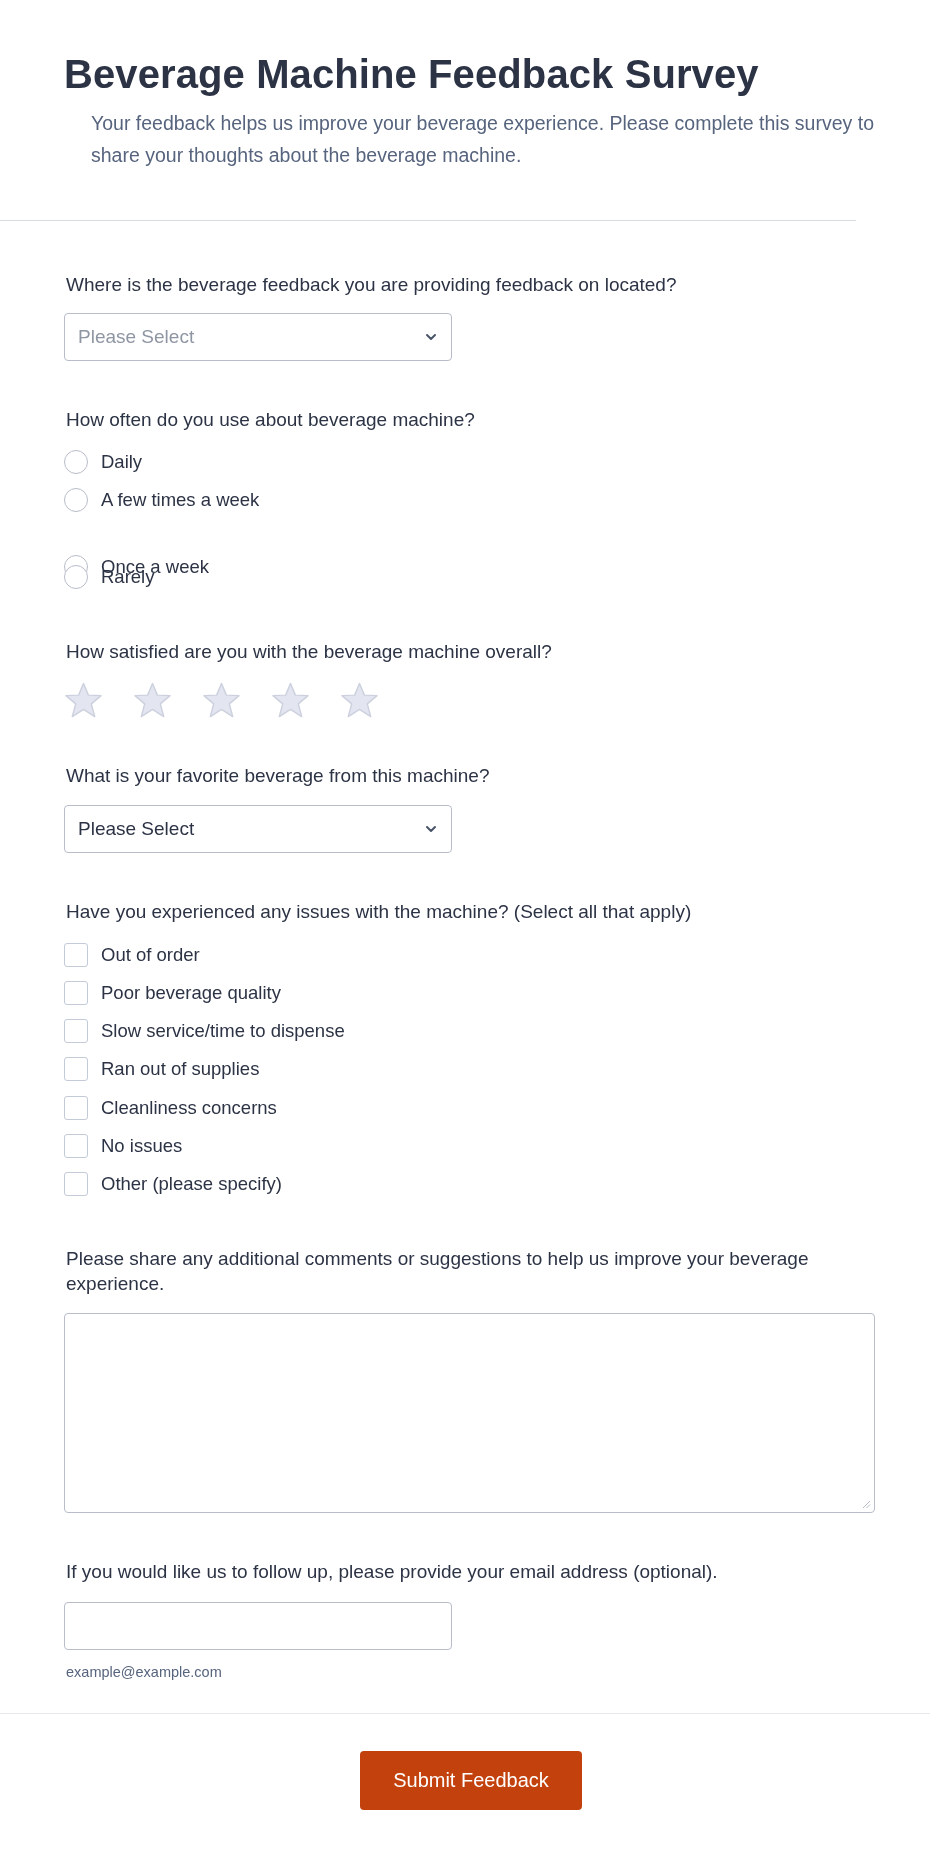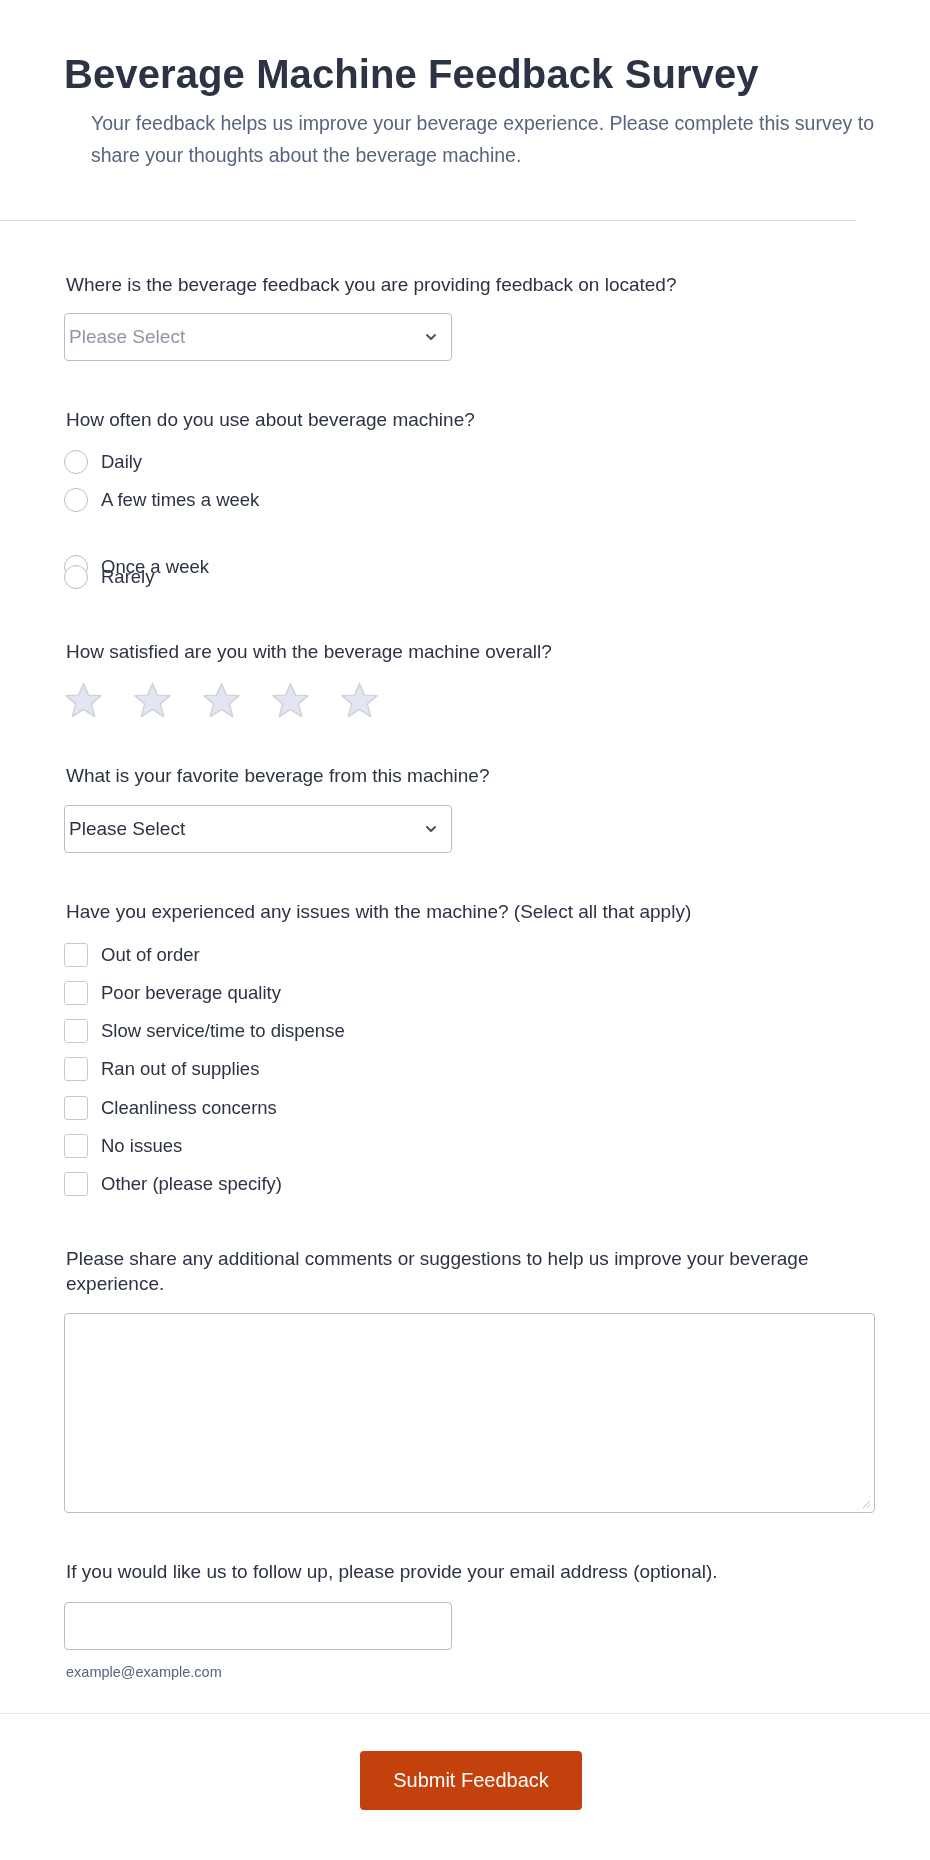--- a/index.html
+++ b/index.html
@@ -6,21 +6,21 @@
   html, body { width: 930px; height: 1860px; background: #ffffff; overflow: hidden; }
   body { font-family: "Liberation Sans", "DejaVu Sans", sans-serif; color: #2c3345; position: relative; }
 
   .header { position: absolute; left: 0; top: 0; width: 856px; height: 221px; border-bottom: 1px solid #d8dae4; }
   .title { position: absolute; left: 64px; top: 52px; font-size: 40px; font-weight: bold; color: #2c3345; letter-spacing: 0.1px; white-space: nowrap; }
   .subtitle { position: absolute; left: 64px; top: 107px; width: 800px; font-size: 19.5px; line-height: 32px; color: #57647e; margin-left: 27px; }
 
   .q-label { position: absolute; left: 66px; font-size: 19px; color: #2c3345; white-space: nowrap; line-height: 26px; }
   .q-label.wrap { white-space: normal; width: 780px; line-height: 25px; }
 
-  .select { position: absolute; left: 64px; width: 388px; height: 48px; border: 1px solid #b8bdc9; border-radius: 4px; background: #fff; display: flex; align-items: center; padding-left: 4px; font-size: 19px; cursor: pointer; }
+  .select { position: absolute; left: 64px; width: 388px; height: 48px; border: 1px solid #b8bdc9; border-radius: 4px; background: #fff; display: flex; align-items: center; padding-left: 13px; font-size: 19px; cursor: pointer; }
   .select .value.placeholder { color: #8f96a3; }
   .select .value { color: #2c3345; }
   .select .chev { position: absolute; right: 12px; top: 15px; width: 16px; height: 16px; }
 
   .opt { position: absolute; left: 64px; height: 26px; display: flex; align-items: center; cursor: pointer; }
   .radio { width: 24px; height: 24px; border: 1.5px solid #b8bdc9; border-radius: 50%; background: #fff; flex: none; }
   .checkbox { width: 24px; height: 24px; border: 1.5px solid #c3cad8; border-radius: 3px; background: #fff; flex: none; }
   .opt-label { margin-left: 13px; font-size: 18.5px; color: #2c3345; white-space: nowrap; text-align: right; }
 
   .stars { position: absolute; left: 64px; top: 681px; display: flex; }

